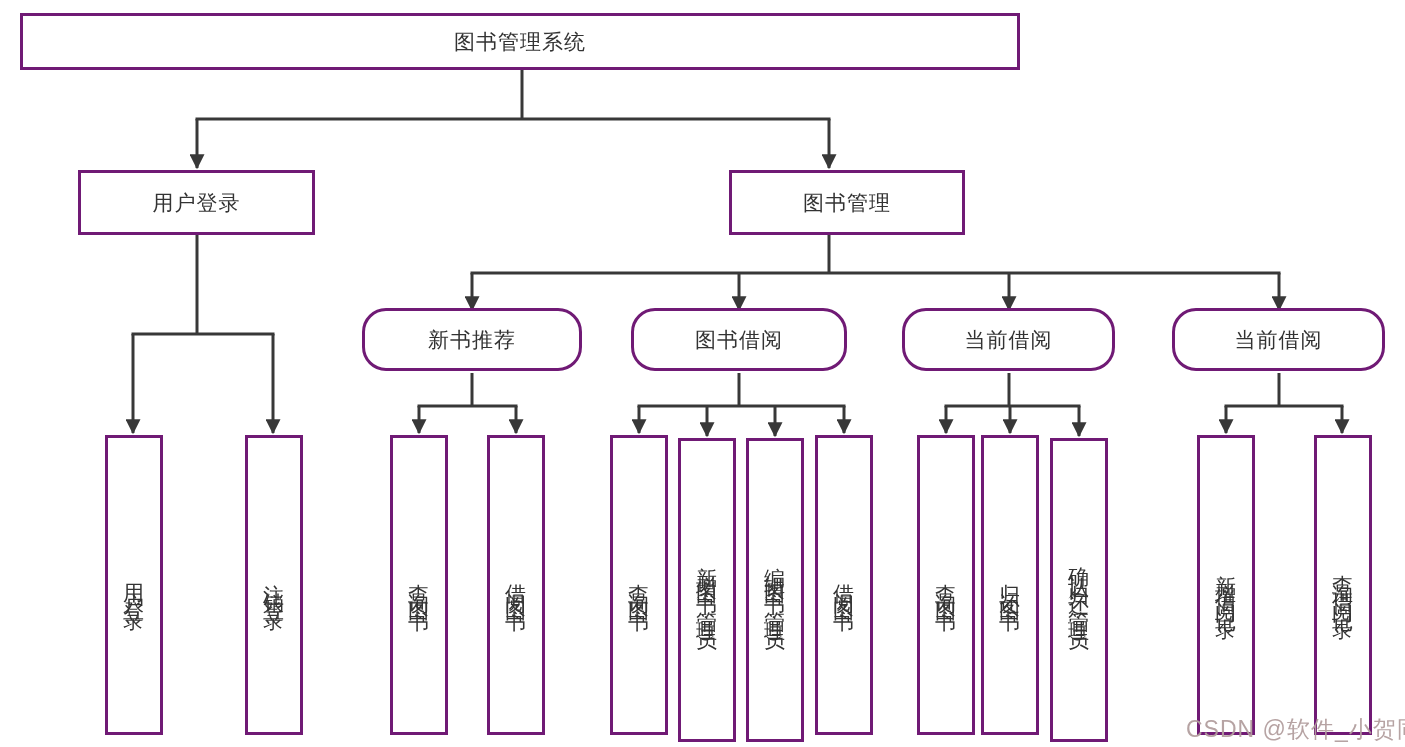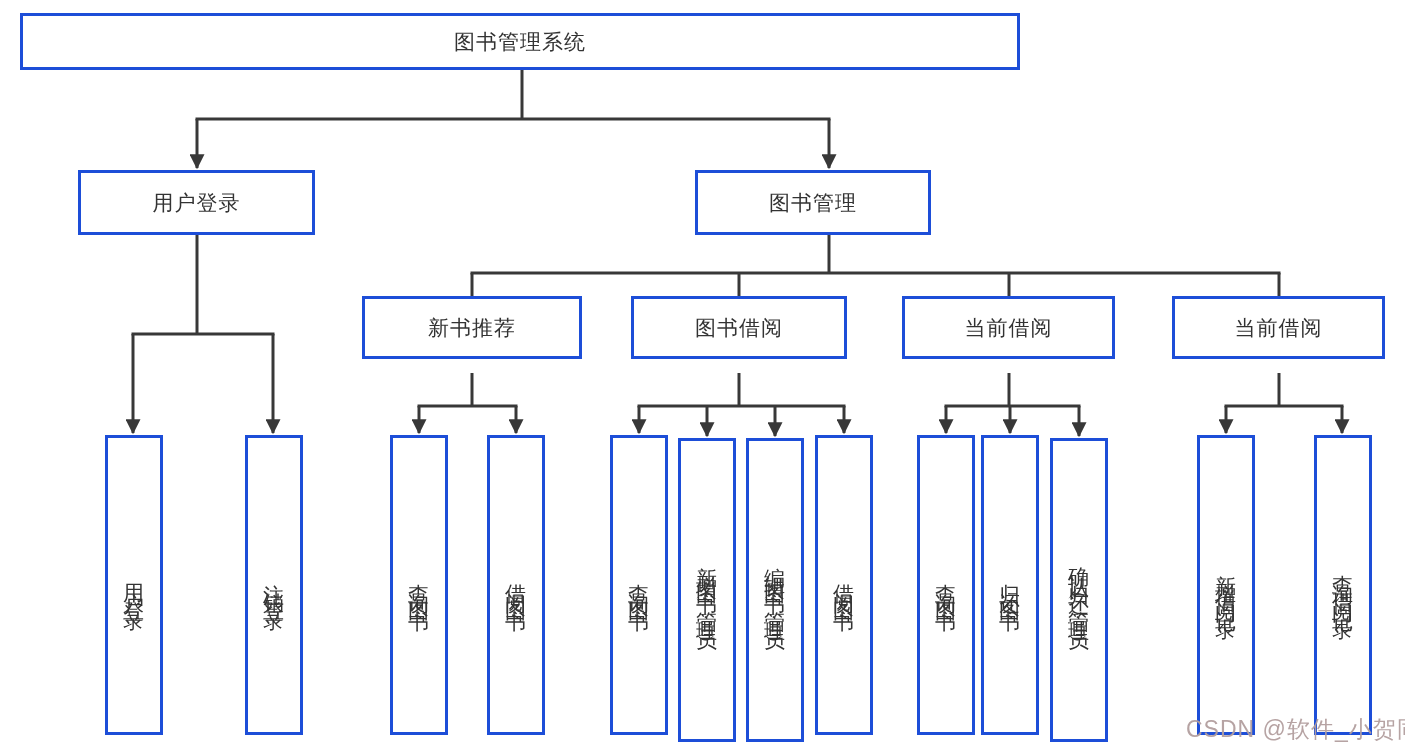--- a/index.html
+++ b/index.html
@@ -14,36 +14,36 @@
   .connectors {
     position: absolute;
     left: 0; top: 0;
     width: 1405px; height: 747px;
     pointer-events: none;
   }
   .box {
     position: absolute;
     box-sizing: border-box;
     background: #ffffff;
-    border: 3px solid #1d4ed8;
+    border: 3px solid #701a75;
     display: flex;
     align-items: center;
     justify-content: center;
     color: #333333;
     font-size: 21px;
     letter-spacing: 1px;
     z-index: 2;
   }
   
   .n-root   { left: 20px;  top: 13px;  width: 1000px; height: 57px; }
   
   .n-login  { left: 78px;  top: 170px; width: 237px;  height: 65px; }
-  .n-mgmt   { left: 695px; top: 170px; width: 236px;  height: 65px; }
-  
-  .n-l3     { top: 296px;  height: 63px; }
+  .n-mgmt   { left: 729px; top: 170px; width: 236px;  height: 65px; }
+  
+  .n-l3     { top: 308px;  height: 63px; border-radius: 24px; }
   .n-rec    { left: 362px;  width: 220px; }
   .n-bor    { left: 631px;  width: 216px; }
   .n-cur    { left: 902px;  width: 213px; }
   .n-his    { left: 1172px; width: 213px; }
   
   .leaf     { top: 435px; height: 300px; width: 58px; }
   .leaf.tall{ top: 438px; height: 304px; }
   .vtext {
     writing-mode: vertical-rl;
     text-orientation: mixed;

